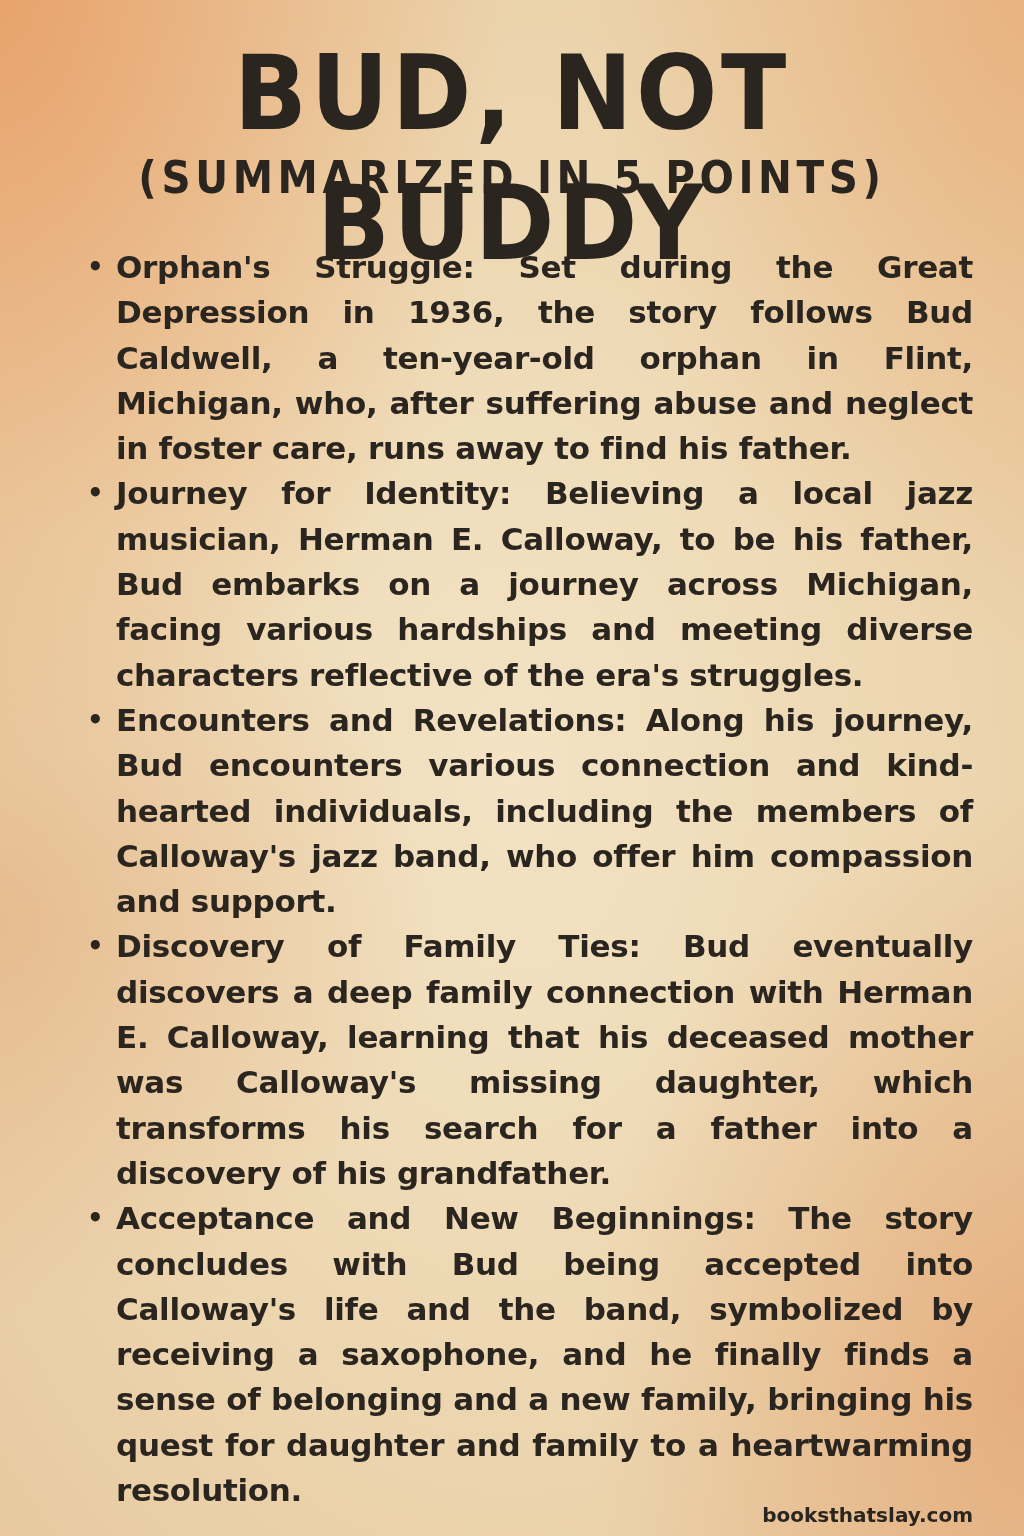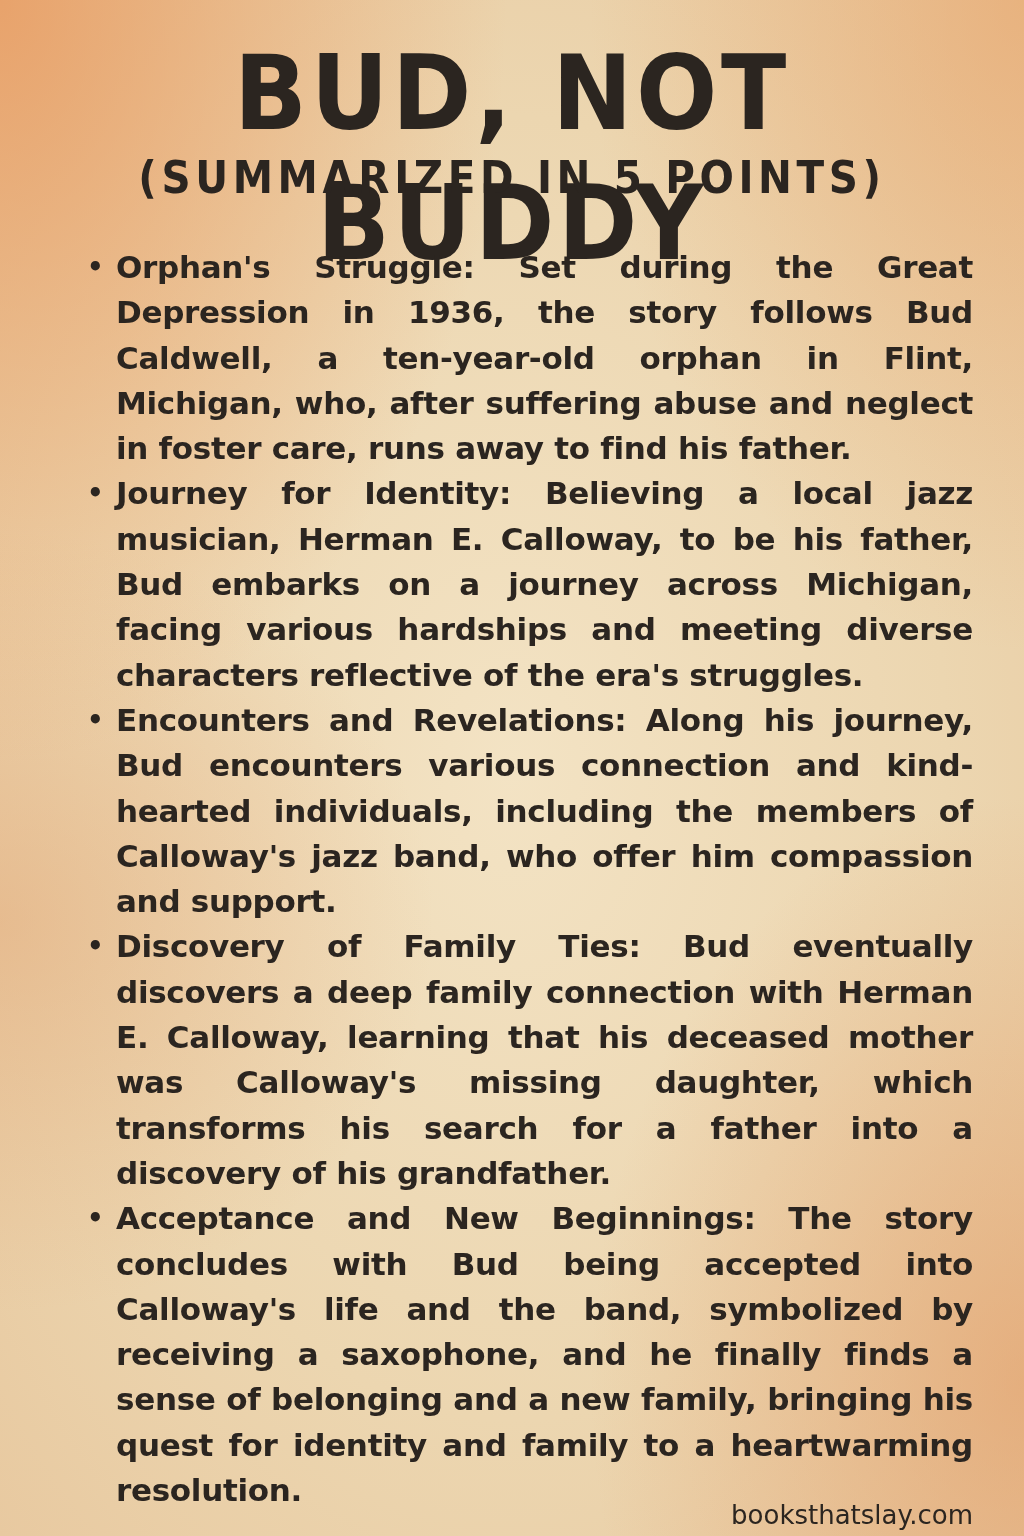--- a/index.html
+++ b/index.html
@@ -40,21 +40,21 @@
       font-size: 31px; line-height: 45.3px; font-weight: bold;
       text-align: justify; color: #2b2520;
       letter-spacing: -0.3px;
     }
     .bullet {
       position: absolute; left: 0; top: 0;
       font-size: 26px; line-height: 45.3px;
     }
     .footer {
       position: absolute; right: 51px; top: 1497px;
-      font-size: 26px; font-weight: normal; color: #2b2520;
+      font-size: 20px; font-weight: bold; color: #2b2520;
       line-height: 36px;
     }
   </style>
 </head>
 <body>
 
 <div class="poster">
   <h1 class="title" style="margin:0;">BUD, NOT BUDDY</h1>
   <h2 class="subtitle" style="margin:0;">(SUMMARIZED IN 5 POINTS)</h2>
 
@@ -70,18 +70,18 @@
     <li class="point">
       <span class="bullet">•</span>
       <span>Encounters and Revelations: Along his journey, Bud encounters various connection and kind-hearted individuals, including the members of Calloway's jazz band, who offer him compassion and support.</span>
     </li>
     <li class="point">
       <span class="bullet">•</span>
       <span>Discovery of Family Ties: Bud eventually discovers a deep family connection with Herman E. Calloway, learning that his deceased mother was Calloway's missing daughter, which transforms his search for a father into a discovery of his grandfather.</span>
     </li>
     <li class="point">
       <span class="bullet">•</span>
-      <span>Acceptance and New Beginnings: The story concludes with Bud being accepted into Calloway's life and the band, symbolized by receiving a saxophone, and he finally finds a sense of belonging and a new family, bringing his quest for identity and family to a heartwarming resolution.</span>
+      <span>Acceptance and New Beginnings: The story concludes with Bud being accepted into Calloway's life and the band, symbolized by receiving a saxophone, and he finally finds a sense of belonging and a new family, bringing his quest for daughter and family to a heartwarming resolution.</span>
     </li>
   </ul>
 
   <div class="footer">booksthatslay.com</div>
 </div>
 
 </body></html>

